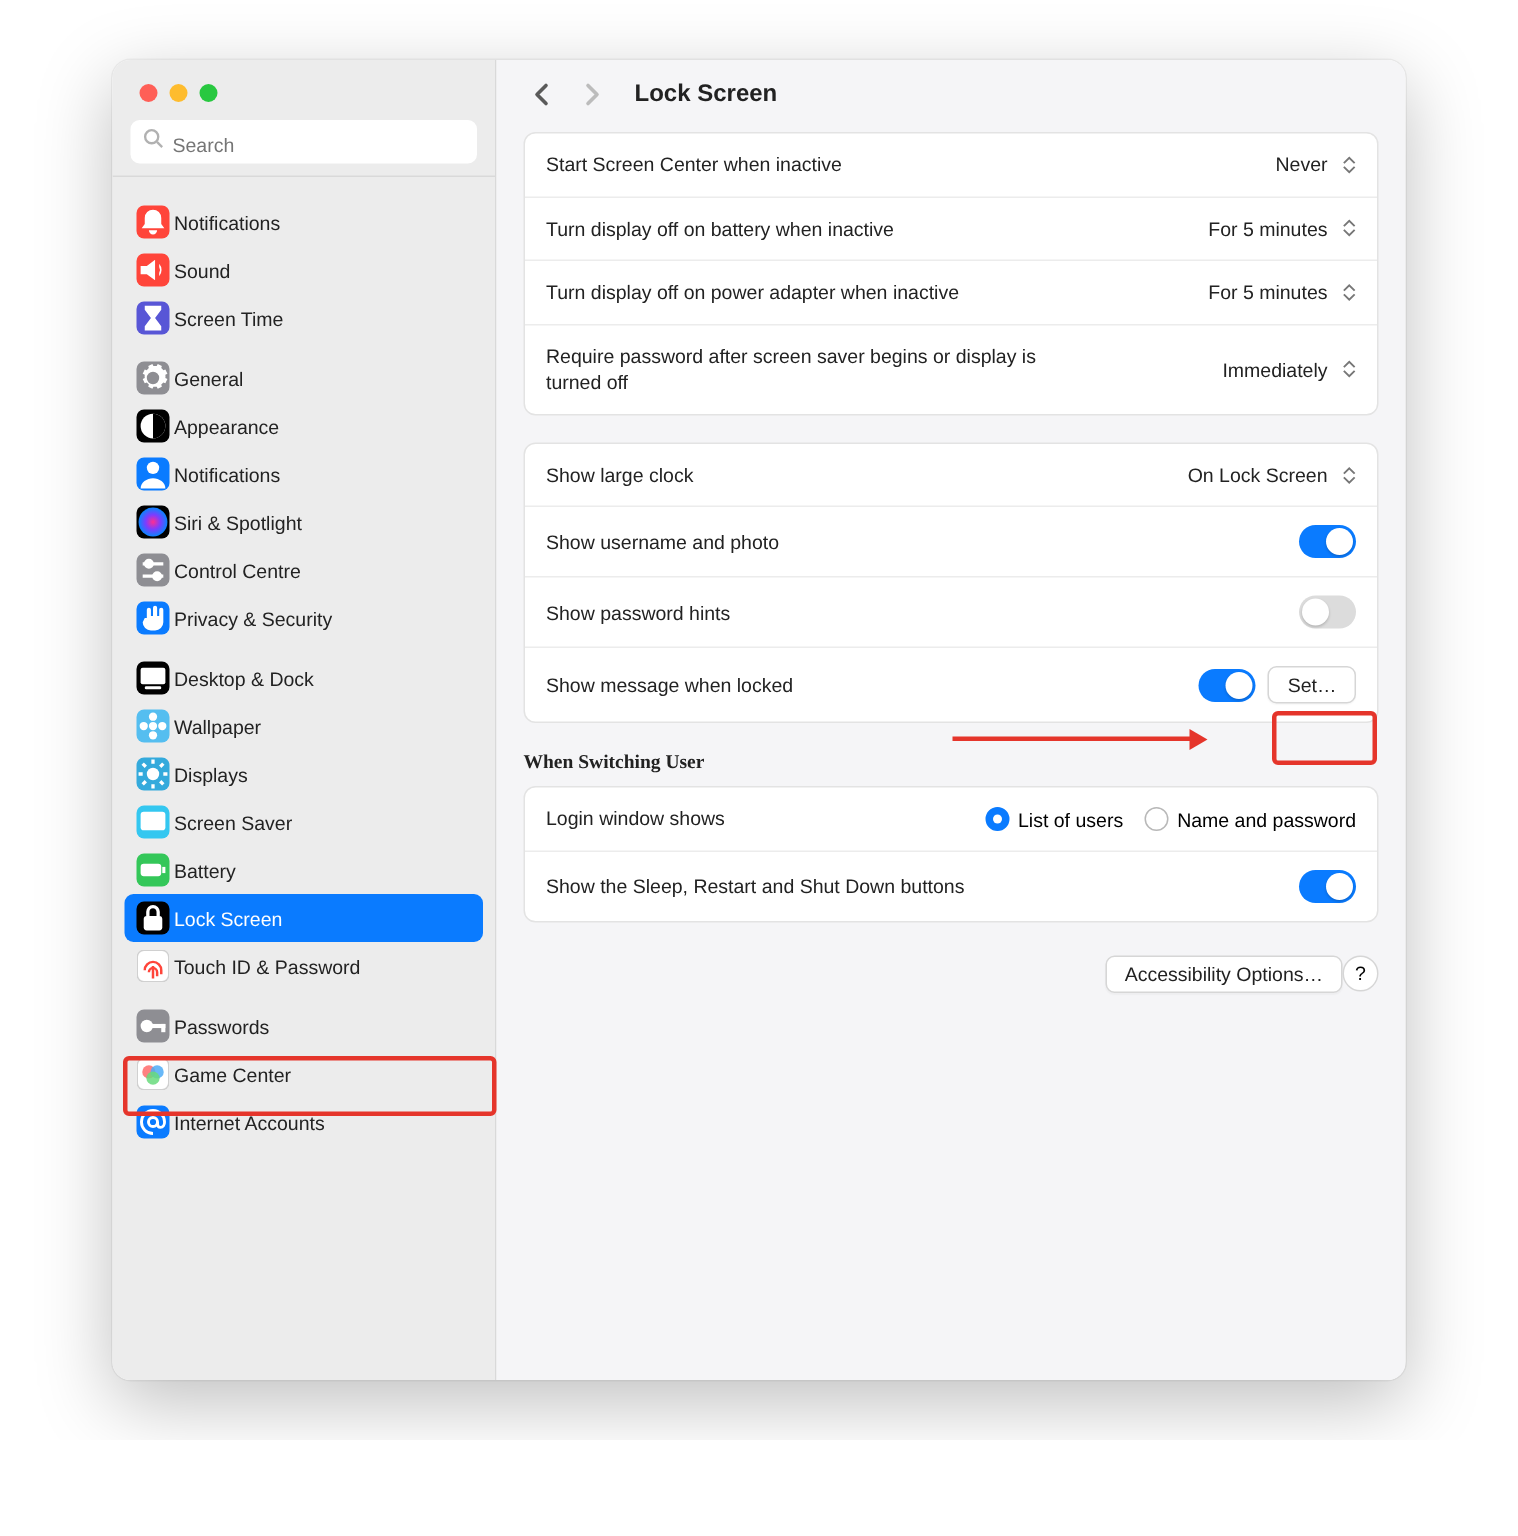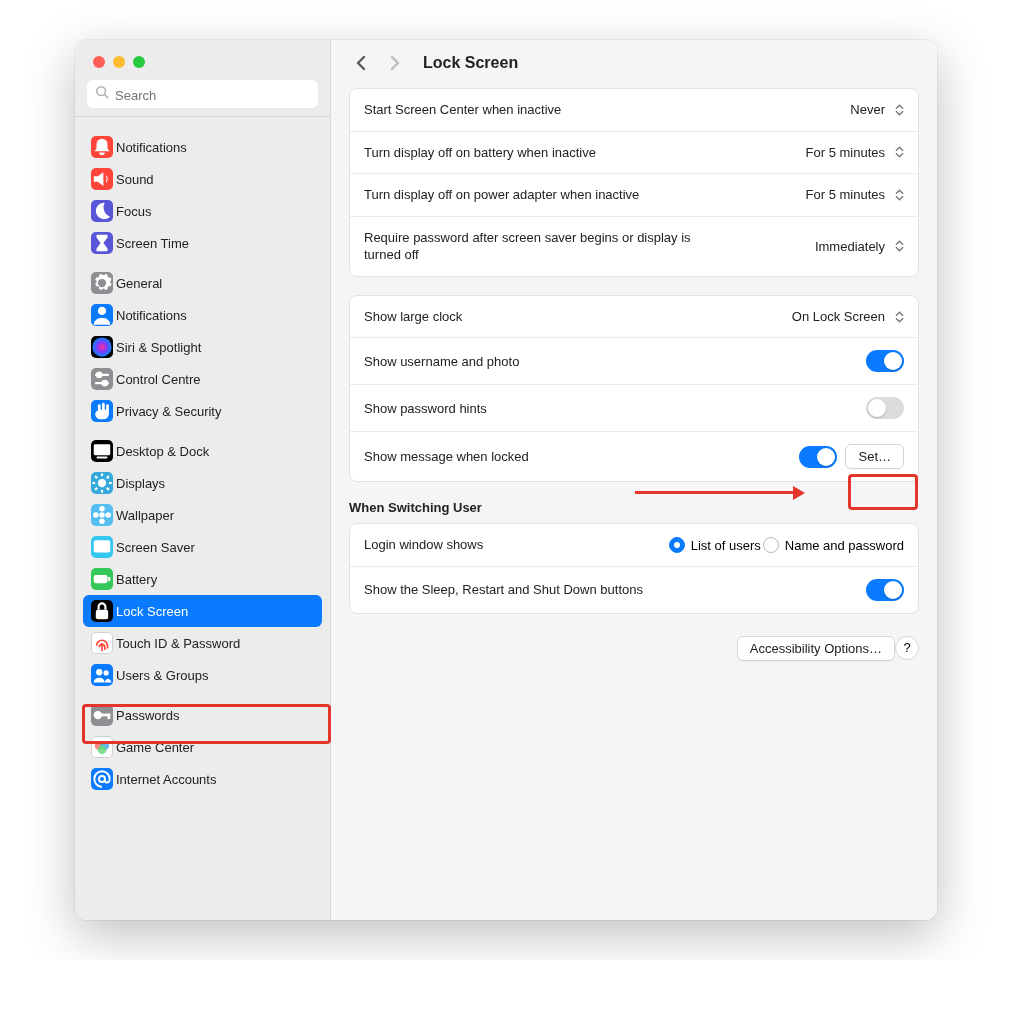--- a/index.html
+++ b/index.html
@@ -84,23 +84,23 @@
   background:#fff;border:1px solid #d6d6d6;border-radius:6px;
   padding:4px 12px;font-size:13px;color:#222;cursor:default;
   box-shadow:0 1px 1px rgba(0,0,0,.03);
 }
 .radio{
   width:16px;height:16px;border-radius:50%;border:1px solid #b8b8b8;
   display:inline-flex;align-items:center;justify-content:center;margin-right:6px;
 }
 .radio.on{border-color:#0a7bff;background:#0a7bff;}
 .radio.on::after{content:'';width:6px;height:6px;border-radius:50%;background:#fff;}
-.radio-group{display:flex;gap:2px;align-items:center;}
+.radio-group{display:flex;gap:14px;align-items:center;}
 .radio-opt{display:flex;align-items:center;font-size:13px;}
-.section-title{font-size:13px;font-weight:700;margin:4px 18px 8px;color:#222;}
+.section-title{font-size:13px;font-weight:700;margin:4px 18px 8px;color:#222;font-family:Liberation Serif, serif;}
 .footer-btns{display:flex;justify-content:flex-end;padding:4px 18px 18px;}
 .help{
   width:24px;height:24px;border-radius:50%;border:1px solid #d6d6d6;background:#fff;
   display:flex;align-items:center;justify-content:center;font-size:13px;
 }
 .red-box{position:absolute;border:3px solid #e5352b;border-radius:4px;pointer-events:none;}
 .arrow-ann{position:absolute;pointer-events:none;}
 .arrow-line{height:3px;background:#e5352b;}
 .arrow-head{
   width:0;height:0;border-top:7px solid transparent;border-bottom:7px solid transparent;
@@ -144,42 +144,43 @@
             <div class="icon-box" style="background: rgb(255, 69, 58);">
               <svg viewBox="0 0 16 16" fill="#fff">
                 <path d="M2 6v4h3l4 3V3L5 6H2zm9 .5a3 3 0 0 1 0 3v1.5a4.5 4.5 0 0 0 0-6V6.5z"></path>
               </svg>
             </div>
             <span>Sound</span>
           </div>
           <div class="side-item">
             <div class="icon-box" style="background: rgb(88, 86, 214);">
               <svg viewBox="0 0 16 16" fill="#fff">
-                <path d="M10 2a6 6 0 1 0 4 10A7 7 0 0 1 10 2z"></path>
-              </svg>
-            </div>
-            <span>Focus</span>
-          </div>
-          <div class="side-item">
-            <div class="icon-box" style="background: rgb(88, 86, 214);">
-              <svg viewBox="0 0 16 16" fill="#fff">
                 <path d="M4 2h8v2l-3 4 3 4v2H4v-2l3-4-3-4V2z"></path>
               </svg>
             </div>
             <span>Screen Time</span>
           </div>
         </div>
         <div class="side-group">
           <div class="side-item">
             <div class="icon-box" style="background: rgb(142, 142, 147);">
               <svg viewBox="0 0 16 16" fill="#fff">
                 <path d="M8 5a3 3 0 1 0 0 6 3 3 0 0 0 0-6zm6 3l1 .5-1 2-1-.3a5 5 0 0 1-1 1l.3 1-2 1-.5-1a5 5 0 0 1-1.6 0l-.5 1-2-1 .3-1a5 5 0 0 1-1-1l-1 .3-1-2 1-.5a5 5 0 0 1 0-1.6l-1-.5 1-2 1 .3a5 5 0 0 1 1-1l-.3-1 2-1 .5 1a5 5 0 0 1 1.6 0l.5-1 2 1-.3 1a5 5 0 0 1 1 1l1-.3 1 2-1 .5a5 5 0 0 1 0 1.6z"></path>
               </svg>
             </div>
             <span>General</span>
+          </div>
+          <div class="side-item">
+            <div class="icon-box" style="background: rgb(0, 0, 0);">
+              <svg viewBox="0 0 16 16" fill="#fff">
+                <circle cx="8" cy="8" r="6"></circle>
+                <path fill="#000" d="M8 2a6 6 0 0 1 0 12z"></path>
+              </svg>
+            </div>
+            <span>Appearance</span>
           </div>
           <div class="side-item">
             <div class="icon-box" style="background: rgb(10, 123, 255);">
               <svg viewBox="0 0 16 16" fill="#fff">
                 <circle cx="8" cy="5" r="3"></circle>
                 <path d="M2 15c0-3 3-5 6-5s6 2 6 5H2z"></path>
               </svg>
             </div>
             <span>Notifications</span>
           </div>
@@ -220,52 +221,52 @@
         </div>
         <div class="side-group">
           <div class="side-item">
             <div class="icon-box" style="background: rgb(0, 0, 0);">
               <svg viewBox="0 0 16 16" fill="#fff">
                 <rect x="2" y="3" width="12" height="8" rx="1"></rect>
                 <rect x="4" y="12" width="8" height="1.5" rx=".7"></rect>
               </svg>
             </div>
             <span>Desktop &amp; Dock</span>
+          </div>
+          <div class="side-item">
+            <div class="icon-box" style="background: rgb(85, 190, 240);">
+              <svg viewBox="0 0 16 16" fill="#fff">
+                <circle cx="8" cy="8" r="2"></circle>
+                <circle cx="8" cy="3.5" r="2"></circle>
+                <circle cx="8" cy="12.5" r="2"></circle>
+                <circle cx="3.5" cy="8" r="2"></circle>
+                <circle cx="12.5" cy="8" r="2"></circle>
+              </svg>
+            </div>
+            <span>Wallpaper</span>
           </div>
           <div class="side-item">
             <div class="icon-box" style="background: rgb(52, 170, 220);">
               <svg viewBox="0 0 16 16" fill="#fff">
                 <circle cx="8" cy="8" r="3"></circle>
                 <g stroke="#fff" stroke-width="1.6">
                   <line x1="8" y1="1" x2="8" y2="3"></line>
                   <line x1="8" y1="13" x2="8" y2="15"></line>
                   <line x1="1" y1="8" x2="3" y2="8"></line>
                   <line x1="13" y1="8" x2="15" y2="8"></line>
                   <line x1="3" y1="3" x2="4.5" y2="4.5"></line>
                   <line x1="11.5" y1="11.5" x2="13" y2="13"></line>
                   <line x1="3" y1="13" x2="4.5" y2="11.5"></line>
                   <line x1="11.5" y1="4.5" x2="13" y2="3"></line>
                 </g>
               </svg>
             </div>
             <span>Displays</span>
           </div>
           <div class="side-item">
-            <div class="icon-box" style="background: rgb(85, 190, 240);">
-              <svg viewBox="0 0 16 16" fill="#fff">
-                <circle cx="8" cy="8" r="2"></circle>
-                <circle cx="8" cy="3.5" r="2"></circle>
-                <circle cx="8" cy="12.5" r="2"></circle>
-                <circle cx="3.5" cy="8" r="2"></circle>
-                <circle cx="12.5" cy="8" r="2"></circle>
-              </svg>
-            </div>
-            <span>Wallpaper</span>
-          </div>
-          <div class="side-item">
             <div class="icon-box" style="background: rgb(52, 199, 240);">
               <svg viewBox="0 0 16 16" fill="#fff">
                 <rect x="2" y="3" width="12" height="9" rx="1.5"></rect>
               </svg>
             </div>
             <span>Screen Saver</span>
           </div>
           <div class="side-item">
             <div class="icon-box" style="background: rgb(52, 199, 89);">
               <svg viewBox="0 0 16 16" fill="#fff">
@@ -286,30 +287,20 @@
           </div>
           <div class="side-item">
             <div class="icon-box" style="background: rgb(255, 255, 255); box-shadow: rgb(208, 208, 208) 0px 0px 0px 1px inset;">
               <svg viewBox="0 0 16 16" fill="none" stroke="#ff453a" stroke-width="1.2">
                 <path d="M4 10a4 4 0 0 1 8 0v2"></path>
                 <path d="M6 11a2 2 0 0 1 4 0v2"></path>
                 <path d="M8 8v6"></path>
               </svg>
             </div>
             <span>Touch ID &amp; Password</span>
-          </div>
-          <div class="side-item">
-            <div class="icon-box" style="background: rgb(10, 123, 255);">
-              <svg viewBox="0 0 16 16" fill="#fff">
-                <circle cx="6" cy="6" r="2.3"></circle>
-                <circle cx="11" cy="6.5" r="1.9"></circle>
-                <path d="M2 13.5c0-2.2 2-3.5 4-3.5s4 1.3 4 3.5H2zm8.2 0c0-1.4.9-2.5 2-2.8 1.6.3 2.6 1.3 2.6 2.8h-4.6z"></path>
-              </svg>
-            </div>
-            <span>Users &amp; Groups</span>
           </div>
         </div>
         <div class="side-group">
           <div class="side-item">
             <div class="icon-box" style="background: rgb(142, 142, 147);">
               <svg viewBox="0 0 16 16" fill="#fff">
                 <circle cx="5" cy="8" r="3"></circle>
                 <rect x="7" y="7" width="7" height="2"></rect>
                 <rect x="12" y="7" width="2" height="4"></rect>
               </svg>

